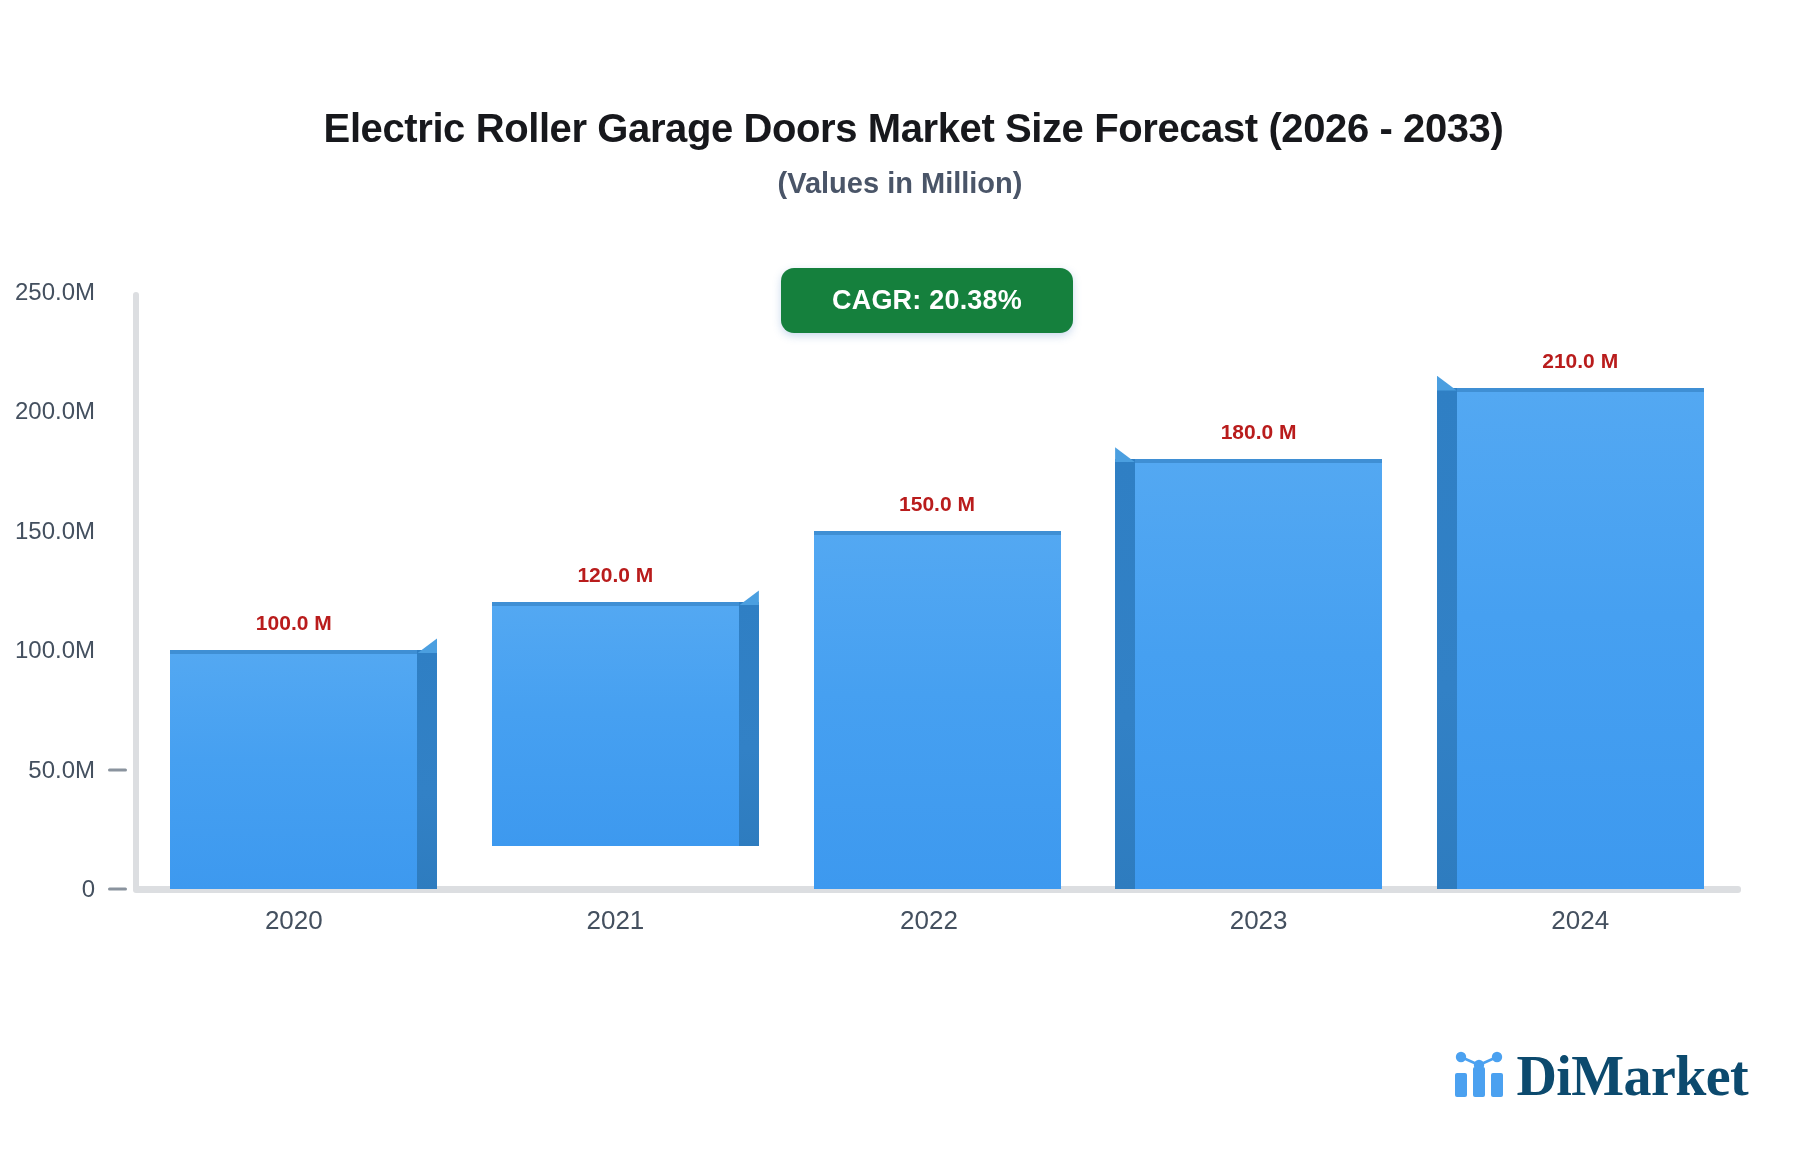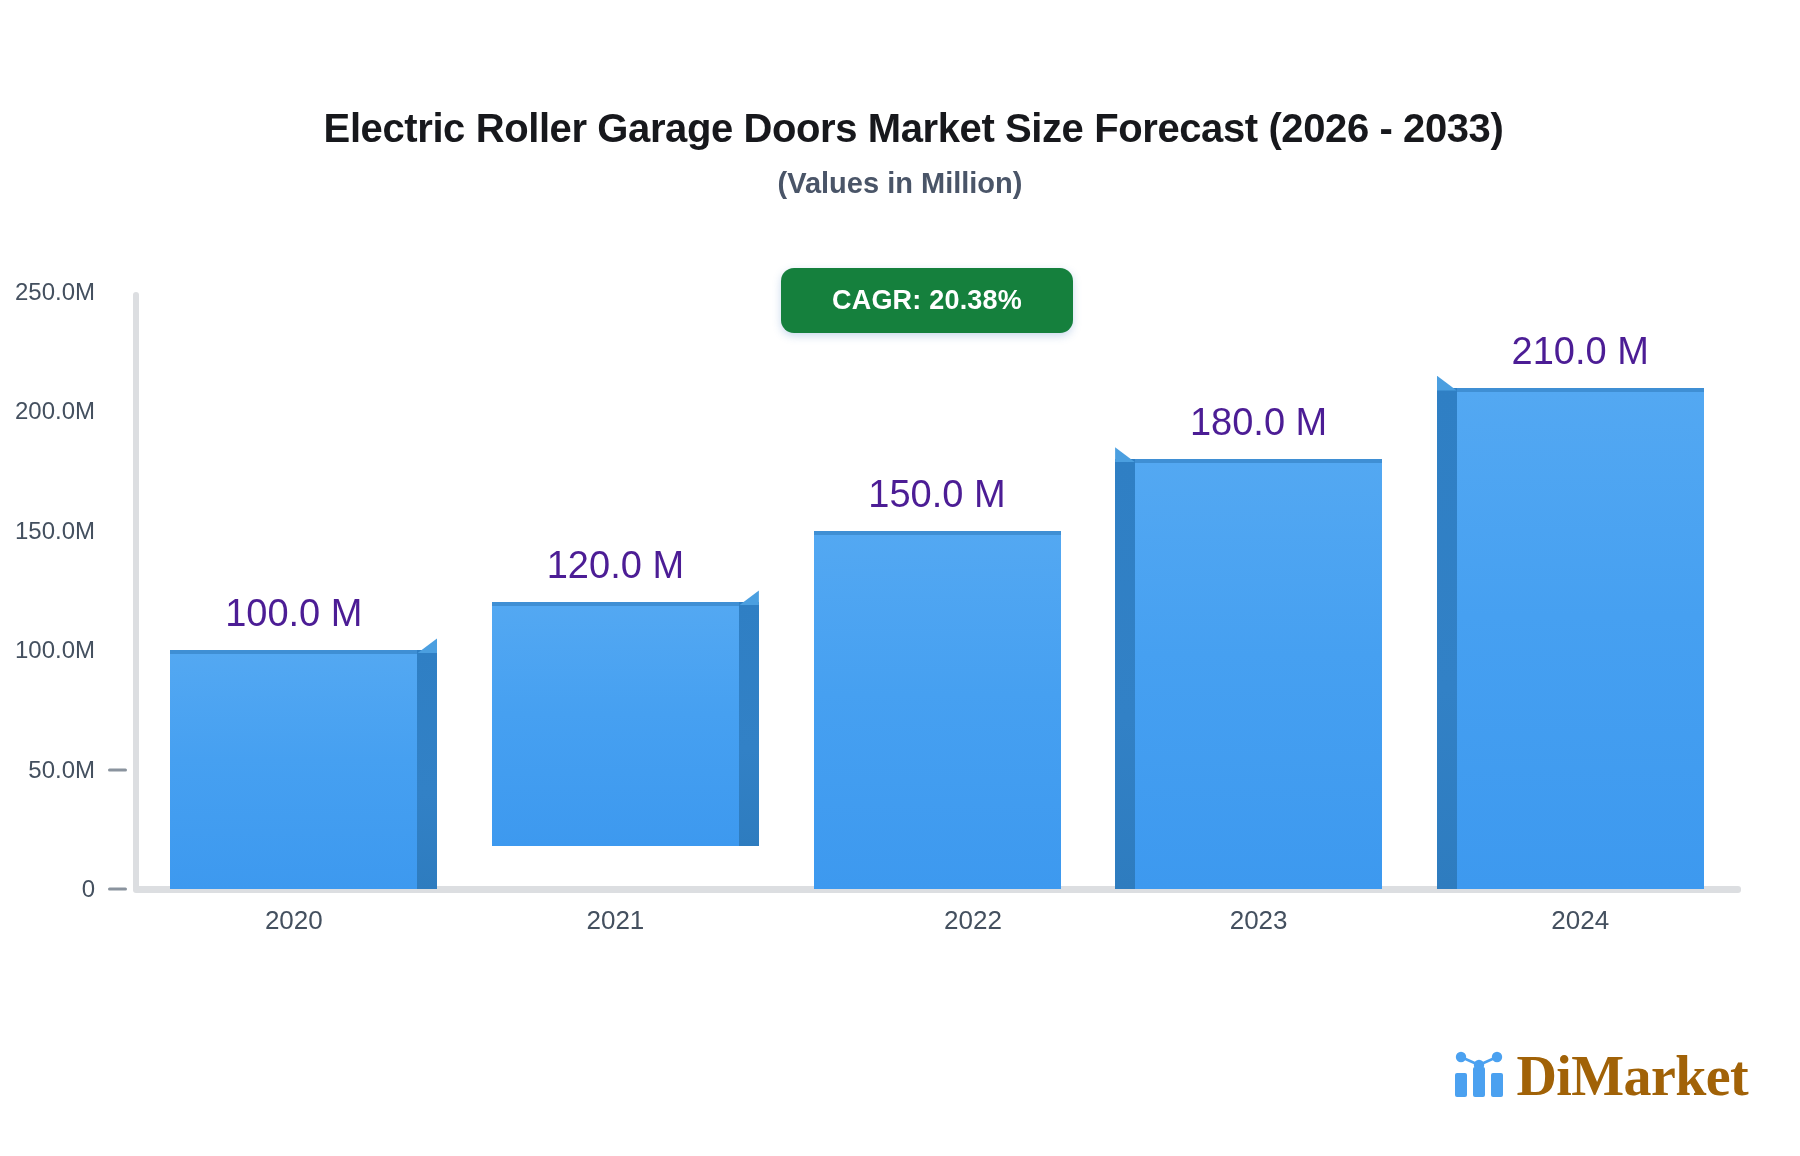--- a/index.html
+++ b/index.html
@@ -156,40 +156,40 @@
   }
   .bar-cap.right { left: 100%; top: -12px; clip-path: polygon(0 100%, 100% 0, 100% 100%); }
   .bar-cap.left  { right: 100%; top: -12px; clip-path: polygon(0 0, 100% 100%, 0 100%); }
 
   .bar-label {
     position: absolute;
     bottom: 100%;
     left: 50%;
     transform: translateX(-50%);
     margin-bottom: 15px;
-    font-size: 38px;
-    font-weight: 400;
-    color: #4c1d95;
+    font-size: 21px;
+    font-weight: 700;
+    color: #b91c1c;
     white-space: nowrap;
   }
 
   
   #logo {
     position: absolute;
     right: 52px;
     bottom: 52px;
     display: flex;
     align-items: center;
     gap: 11px;
   }
   #logo .logo-text {
     font-family: "Liberation Serif", serif;
     font-size: 56px;
     font-weight: 700;
-    color: #a16207;
+    color: #0c4a6e;
     letter-spacing: -0.6px;
     line-height: 1;
   }
 </style>
 </head>
 <body>
 
 <div id="canvas">
 
   <div id="chart-title">Electric Roller Garage Doors Market Size Forecast (2026 - 2033)</div>
@@ -209,21 +209,21 @@
         <div class="ytick" style="top: 530.8px; left: -35px;">150.0M</div>
         <div class="ytick" style="top: 650.2px; left: -35px;">100.0M</div>
         <div class="ytick" style="top: 769.6px; left: -35px;">50.0M</div>
         <div class="ytick-dash" style="top: 769.6px;"></div>
         <div class="ytick" style="top: 889px; left: -35px;">0</div>
         <div class="ytick-dash" style="top: 889px;"></div>
       </div>
     <div id="xticks">
         <div class="xtick" style="left: 293.8px;">2020</div>
         <div class="xtick" style="left: 615.4px;">2021</div>
-        <div class="xtick" style="left: 973px;">2022</div>
+        <div class="xtick" style="left: 929px;">2022</div>
         <div class="xtick" style="left: 1258.6px;">2023</div>
         <div class="xtick" style="left: 1580.2px;">2024</div>
       </div>
     <div id="bars">
         <div class="bar-group" style="left: 170.3px; top: 650.2px; width: 247px; height: 238.8px;">
           <div class="bar-front"></div>
           <div class="bar-side right" style="width: 20px;"></div>
           <div class="bar-cap right" style="width: 20px;"></div>
           <div class="bar-label">100.0 M</div>
         </div>

